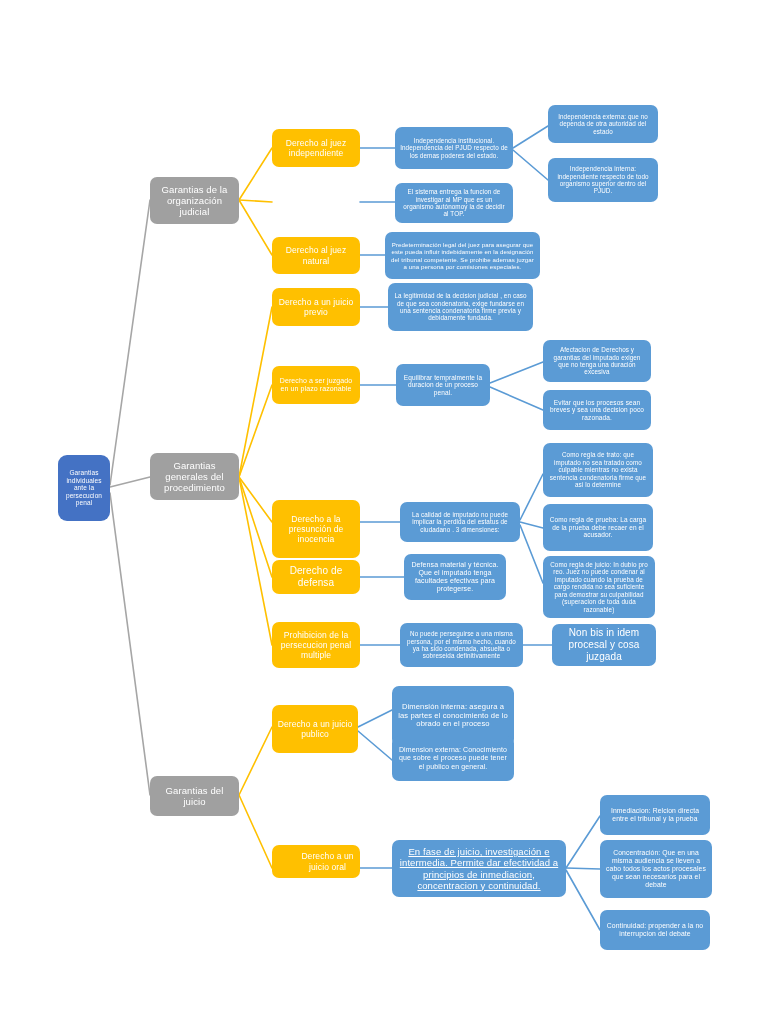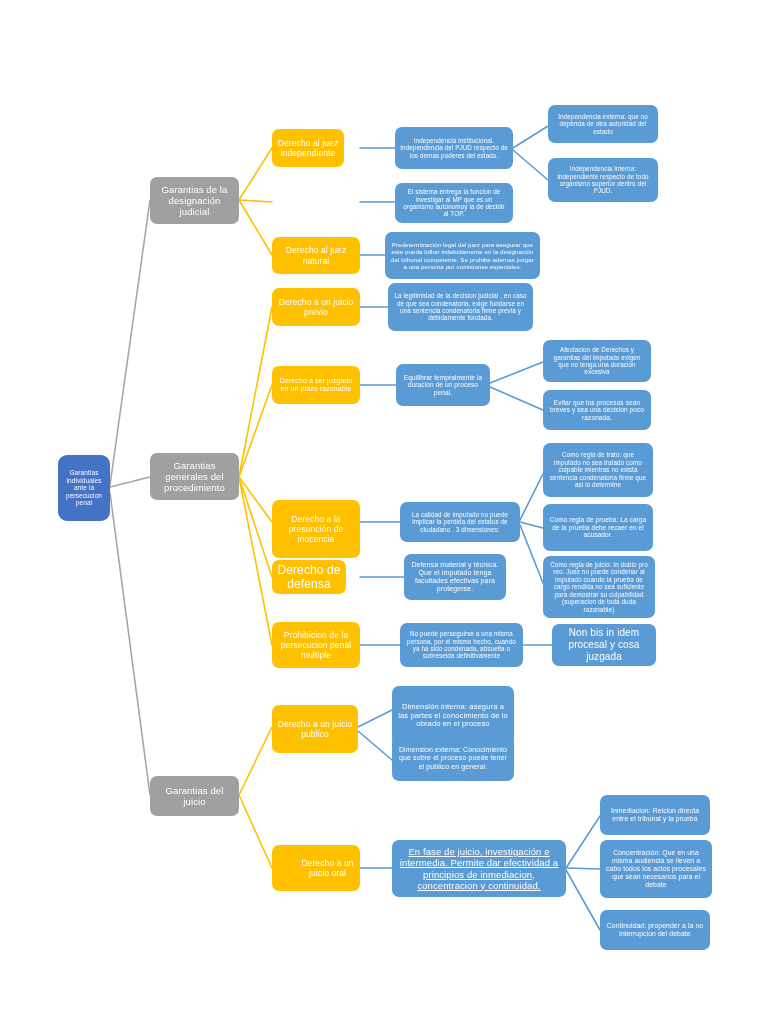--- a/index.html
+++ b/index.html
@@ -105,65 +105,65 @@
       <path d="M566,868 L600,869" stroke="#5b9bd5" stroke-width="1.6"></path>
       <path d="M566,870 L600,930" stroke="#5b9bd5" stroke-width="1.6"></path>
     </g>
   </svg>
 
   <div class="node root" style="left:58px; top:455px; width:52px; height:66px; font-size:6.5px;">
     <span>Garantias individuales ante la persecucion penal</span>
   </div>
 
   <div class="node lvl1" style="left:150px; top:177px; width:89px; height:47px; font-size:9.5px;">
-    <span>Garantias de la designación judicial</span>
+    <span>Garantias de la organización judicial</span>
   </div>
 
   <div class="node lvl1" style="left:150px; top:453px; width:89px; height:47px; font-size:9.5px;">
     <span>Garantias generales del procedimiento</span>
   </div>
 
   <div class="node lvl1" style="left:150px; top:776px; width:89px; height:40px; font-size:9.5px;">
     <span>Garantias del juicio</span>
   </div>
 
-  <div class="node lvl2" style="left:272px; top:129px; width:72px; height:38px; font-size:8.5px;">
+  <div class="node lvl2" style="left:272px; top:129px; width:88px; height:38px; font-size:8.5px;">
     <span>Derecho al juez independiente</span>
   </div>
 
 
   <div class="node lvl2" style="left:272px; top:237px; width:88px; height:37px; font-size:8.5px;">
     <span>Derecho al juez natural</span>
   </div>
 
   <div class="node lvl2" style="left:272px; top:288px; width:88px; height:38px; font-size:8.5px;">
     <span>Derecho a un juicio previo</span>
   </div>
 
   <div class="node lvl2" style="left:272px; top:366px; width:88px; height:38px; font-size:7px;">
     <span>Derecho a ser juzgado en un plazo razonable</span>
   </div>
 
   <div class="node lvl2" style="left:272px; top:500px; width:88px; height:58px; font-size:8.5px;">
     <span>Derecho a la presunción de inocencia</span>
   </div>
 
-  <div class="node lvl2" style="left:272px; top:560px; width:74px; height:34px; font-size:12px;">
+  <div class="node lvl2" style="left:272px; top:560px; width:88px; height:34px; font-size:10px;">
     <span>Derecho de defensa</span>
   </div>
 
   <div class="node lvl2" style="left:272px; top:622px; width:88px; height:46px; font-size:8.5px;">
     <span>Prohibicion de la persecucion penal multiple</span>
   </div>
 
   <div class="node lvl2" style="left:272px; top:705px; width:86px; height:48px; font-size:8.5px;">
     <span>Derecho a un juicio publico</span>
   </div>
 
-  <div class="node lvl2" style="left:272px; top:845px; width:88px; height:46px; font-size:8.5px;padding-left:28px;">
+  <div class="node lvl2" style="left:272px; top:845px; width:88px; height:33px; font-size:8.5px;padding-left:28px;">
     <span>Derecho a un juicio oral</span>
   </div>
 
   <div class="node lvl3" style="left:395px; top:127px; width:118px; height:42px; font-size:6.3px;">
     <span>Independencia institucional. Independencia del PJUD respecto de los demas poderes del estado.</span>
   </div>
 
   <div class="node lvl3" style="left:395px; top:183px; width:118px; height:40px; font-size:6.3px;">
     <span>El sistema entrega la funcion de investigar al MP  que es un organismo autónomoy la de decidir al TOP.</span>
   </div>

